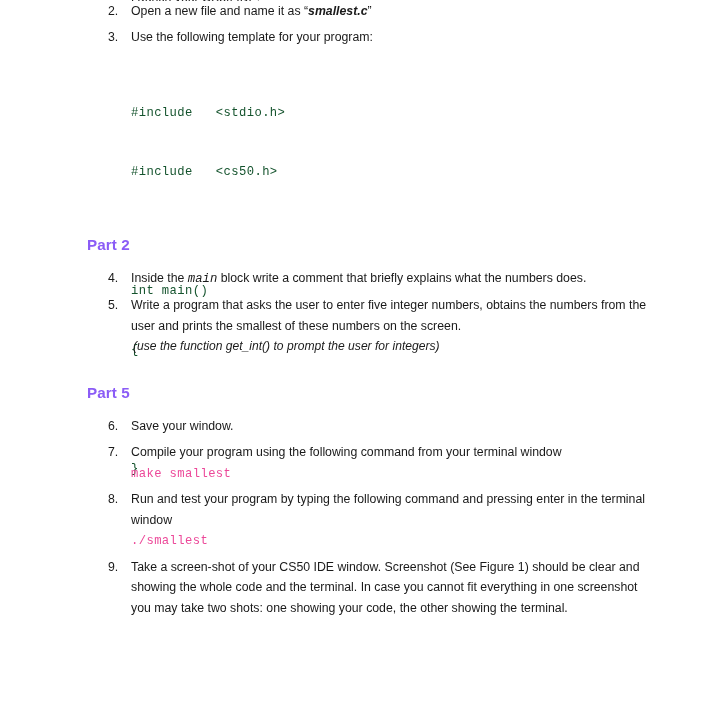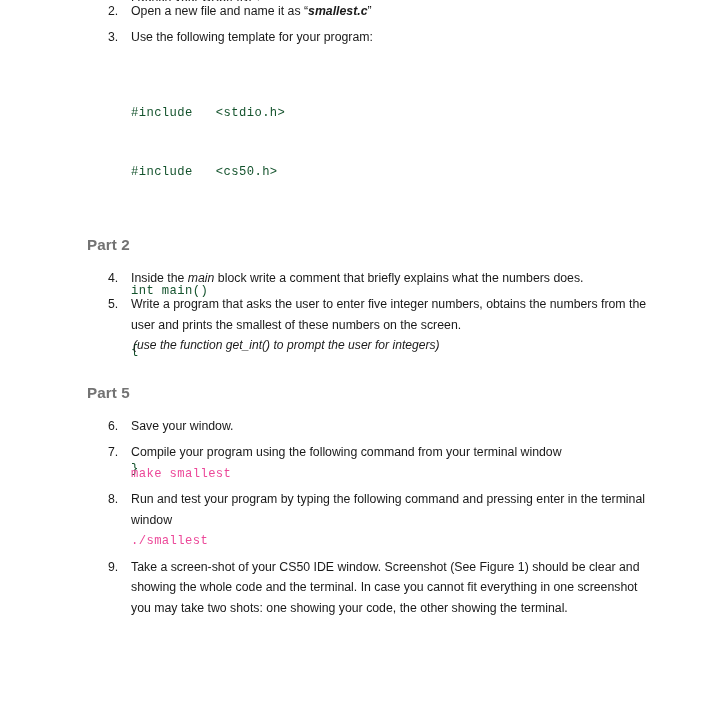--- a/index.html
+++ b/index.html
@@ -59,21 +59,21 @@
   }
   .li-body {
     flex: 1 1 auto;
     max-width: 523px;
     font-size: 12.3px;
     line-height: 20.5px;
     color: #1a1a1a;
     text-align: left;
   }
 
-  em.it { font-style: italic; font-weight: normal; }
+  em.it { font-style: italic; font-weight: normal; font-family: Liberation Mono, monospace; }
   strong.bi { font-style: italic; font-weight: bold; }
   .note {
     display: block;
     font-style: italic;
     font-size: 12.1px;
     line-height: 20.5px;
     margin-left: 2px;
   }
 
   
@@ -100,21 +100,21 @@
     white-space: pre;
   }
   .codeblock .cl { display: block; height: 19.8px; }
 
   
   .part-heading {
     position: absolute;
     left: 87px;
     font-size: 15.2px;
     font-weight: bold;
-    color: #737373;
+    color: #8b5cf6;
     letter-spacing: 0.1px;
   }
 
   #list-part1 { top: 1px; }
   #part2-heading { top: 236px; }
   #list-part2  { top: 268px; }
   #part3-heading { top: 384px; }
   #list-part3  { top: 416px; }
 </style>
 </head>

